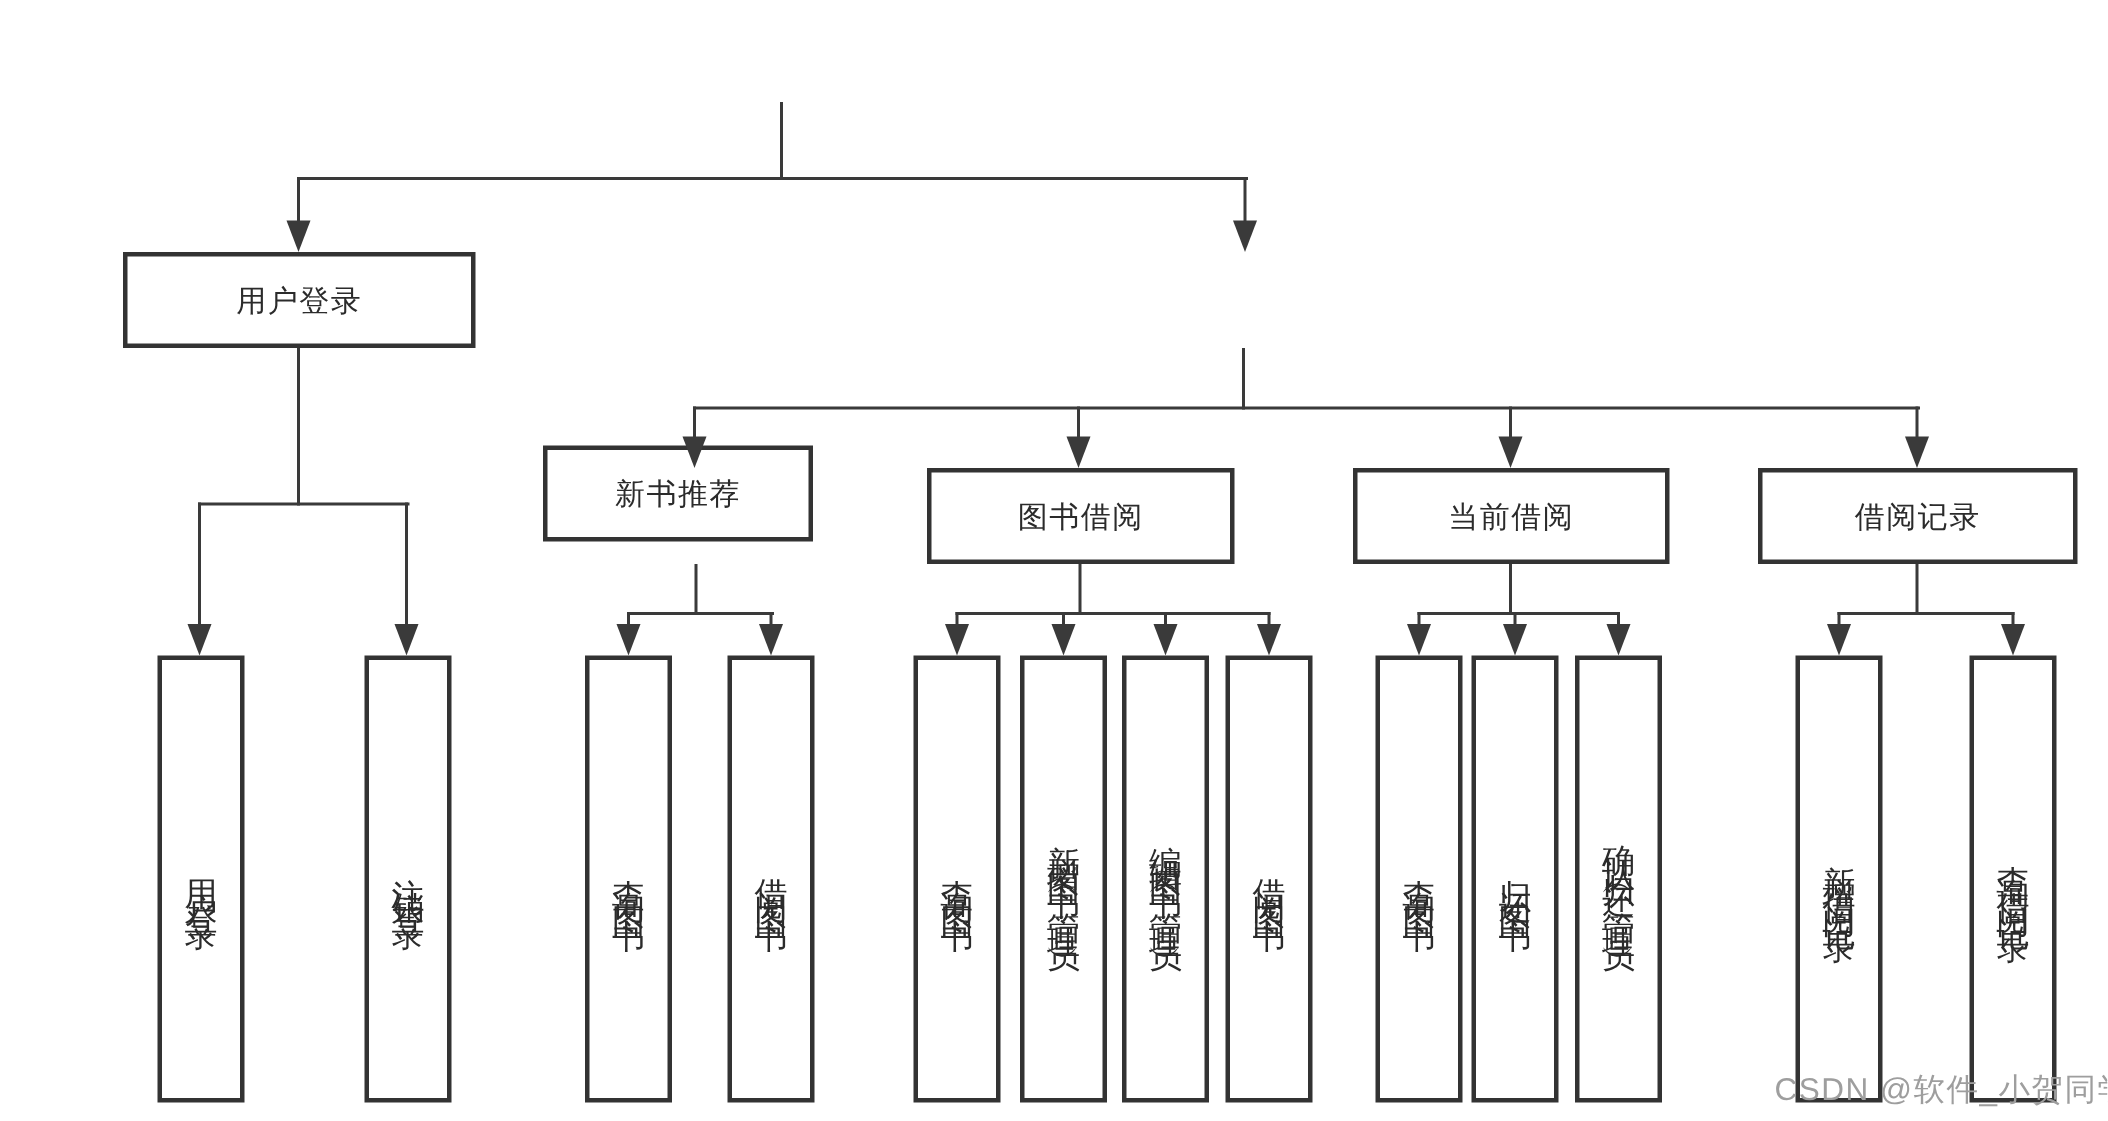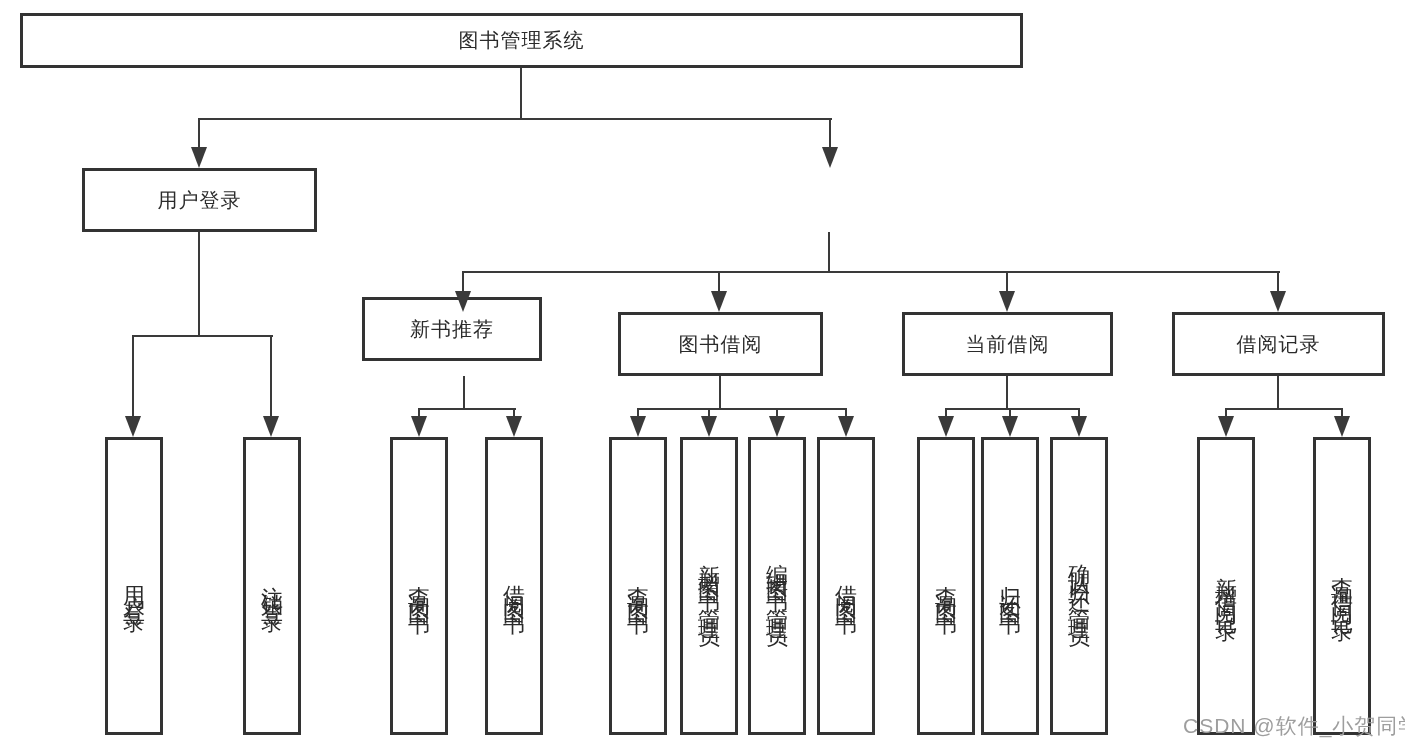--- a/index.html
+++ b/index.html
@@ -36,23 +36,20 @@
   .watermark{
     position:absolute; left:1183px; top:712px; font-size:21px;
     color:var(--watermark); letter-spacing:1px; white-space:nowrap;
   }
 </style>
 </head>
 <body>
 
 <div id="stage">
 
-  <div class="hbox" style="left:20px;top:13px;width:1003px;height:55px;">
-    <span>图书管理系统</span>
-  </div>
 
   <div class="hbox" style="left:82px;top:168px;width:235px;height:64px;">
     <span>用户登录</span>
   </div>
 
   <div class="hbox" style="left:362px;top:297px;width:180px;height:64px;">
     <span>新书推荐</span>
   </div>
   <div class="hbox" style="left:902px;top:312px;width:211px;height:64px;">
     <span>当前借阅</span>

